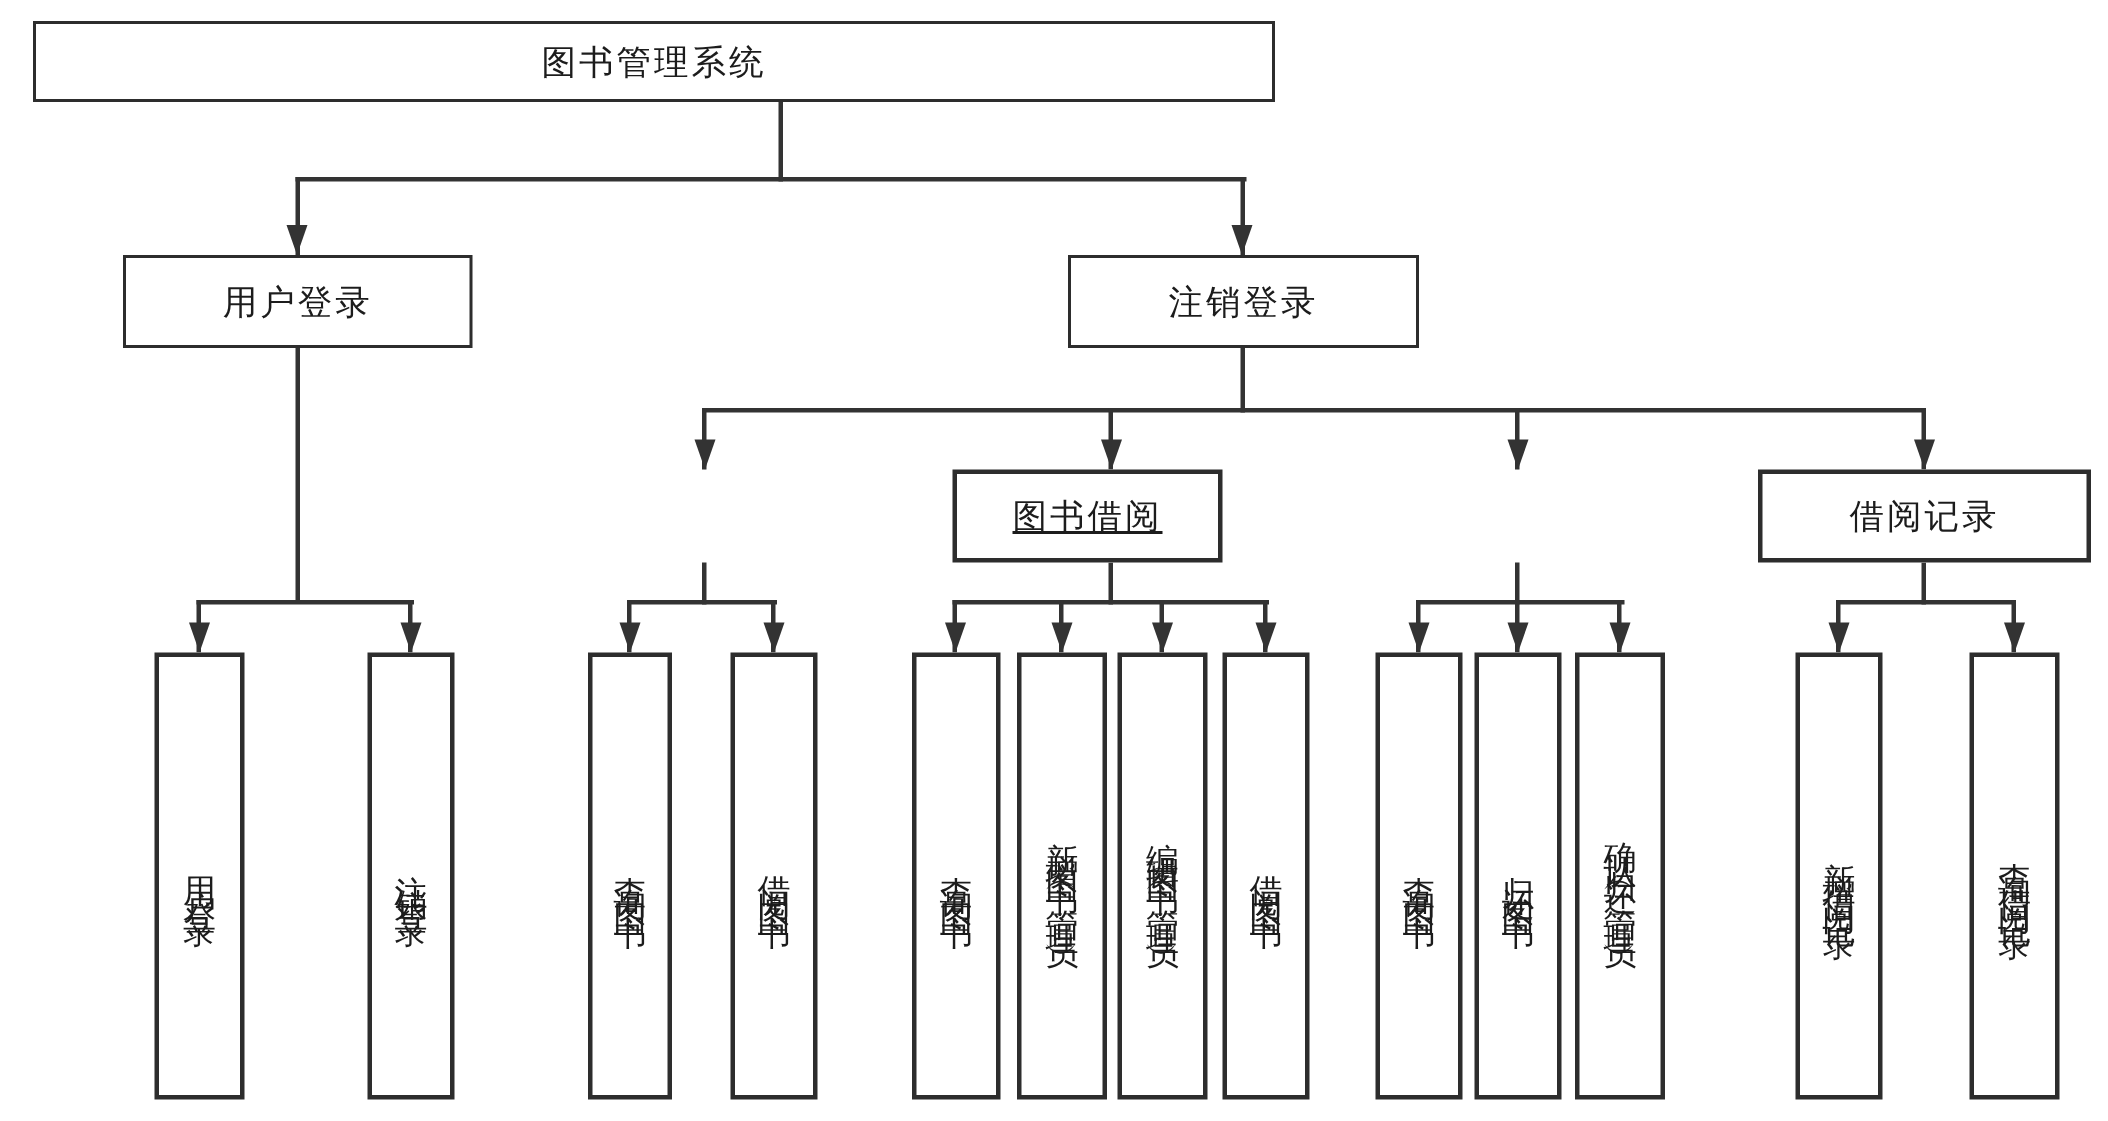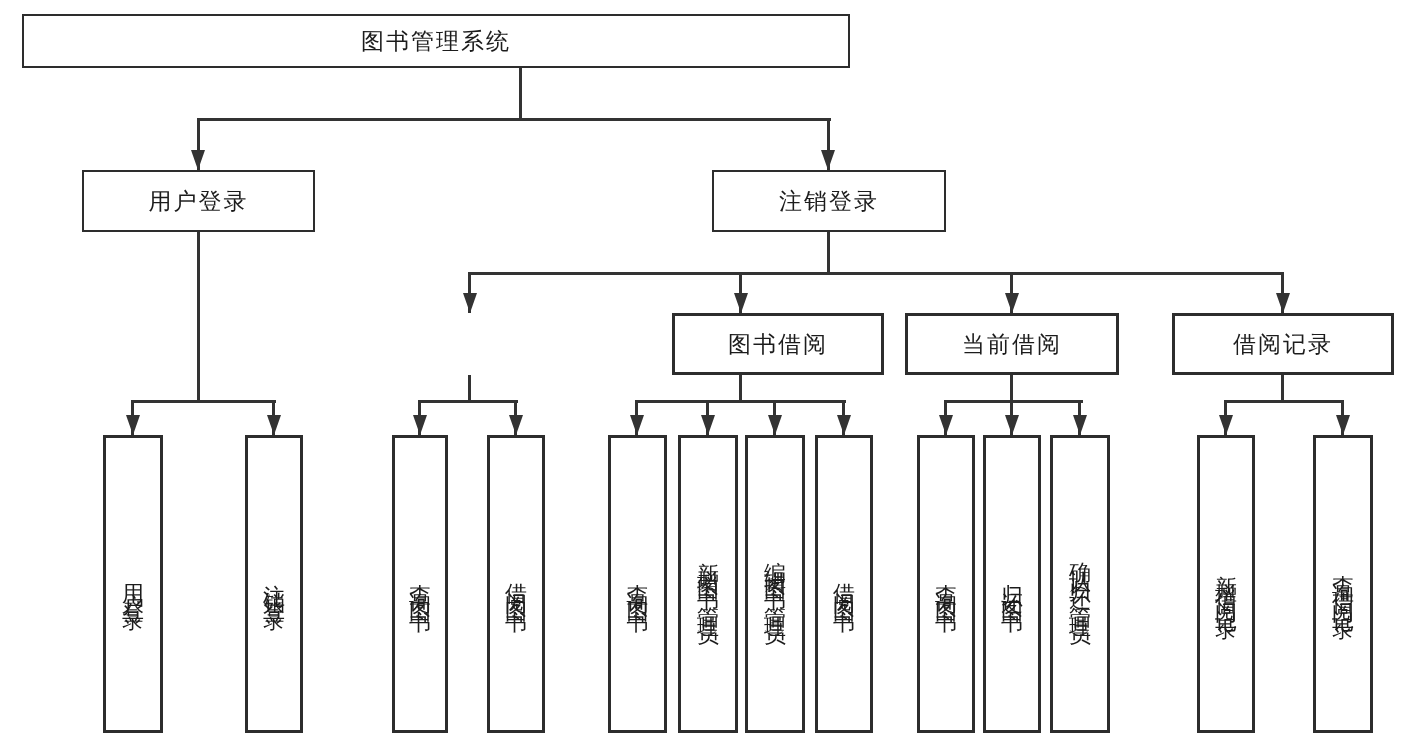--- a/index.html
+++ b/index.html
@@ -87,22 +87,21 @@
   <div class="line" style="left:468px; top:272px; width:816px; height:3px;"></div>
   <div class="line" style="left:468px; top:272px; width:3px; height:41px;"></div>
   <div class="line" style="left:739px; top:272px; width:3px; height:41px;"></div>
   <div class="line" style="left:1010px; top:272px; width:3px; height:41px;"></div>
   <div class="line" style="left:1281px; top:272px; width:3px; height:41px;"></div>
   <div class="arrow" style="left:463px; top:293px;"></div>
   <div class="arrow" style="left:734px; top:293px;"></div>
   <div class="arrow" style="left:1005px; top:293px;"></div>
   <div class="arrow" style="left:1276px; top:293px;"></div>
 
-  <div class="node lvl3" style="left:672px; top:313px; width:212px; height:62px;">图书借阅</div>
-  <div class="node lvl3" style="left:905px; top:313px; width:214px; height:62px;">当前借阅</div>
+  <div class="node lvl3" style="left:635px; top:313px; width:180px; height:62px;text-decoration:underline;">图书借阅</div>
   <div class="node lvl3" style="left:1172px; top:313px; width:222px; height:62px;">借阅记录</div>
 
   <div class="line" style="left:468px; top:375px; width:3px; height:28px;"></div>
   <div class="line" style="left:418px; top:400px; width:100px; height:3px;"></div>
   <div class="line" style="left:418px; top:400px; width:3px; height:35px;"></div>
   <div class="line" style="left:514px; top:400px; width:3px; height:35px;"></div>
   <div class="arrow" style="left:413px; top:415px;"></div>
   <div class="arrow" style="left:509px; top:415px;"></div>
 
   <div class="line" style="left:739px; top:375px; width:3px; height:28px;"></div>

